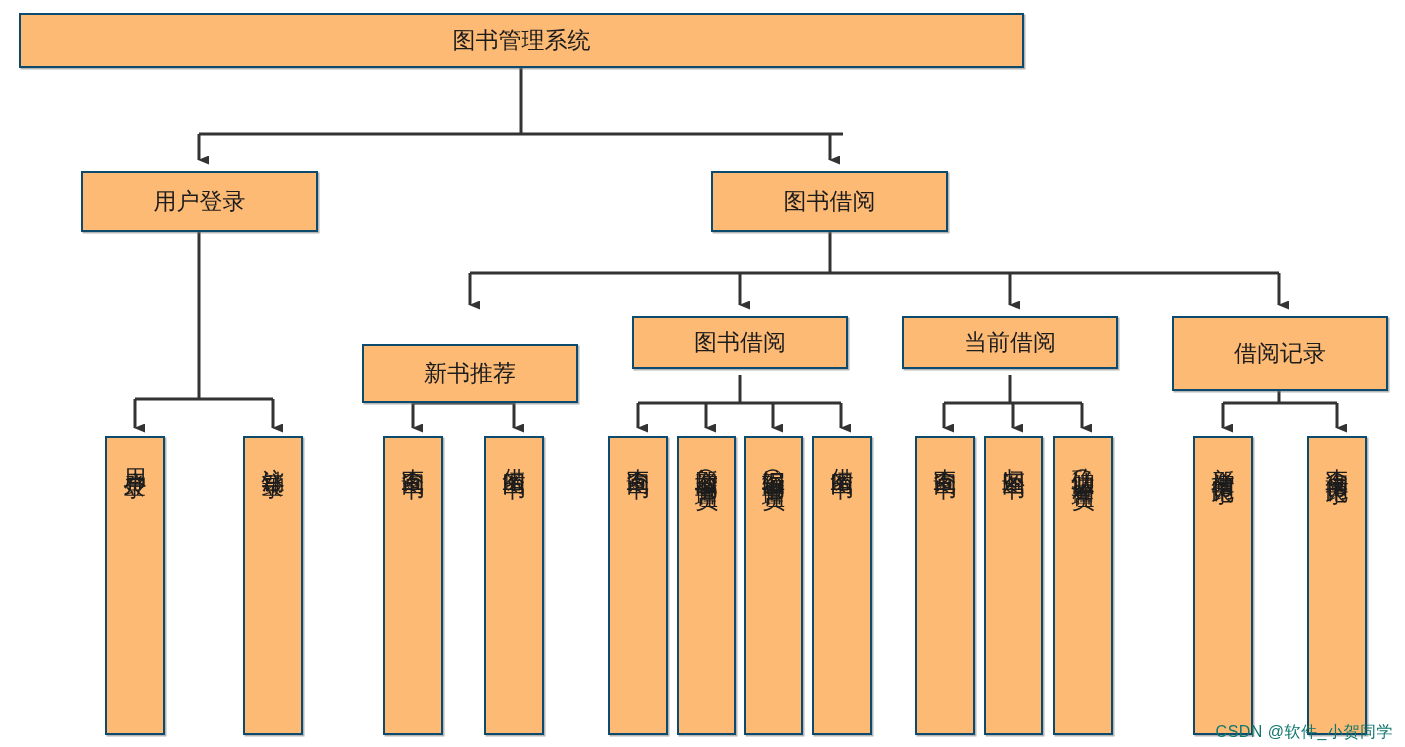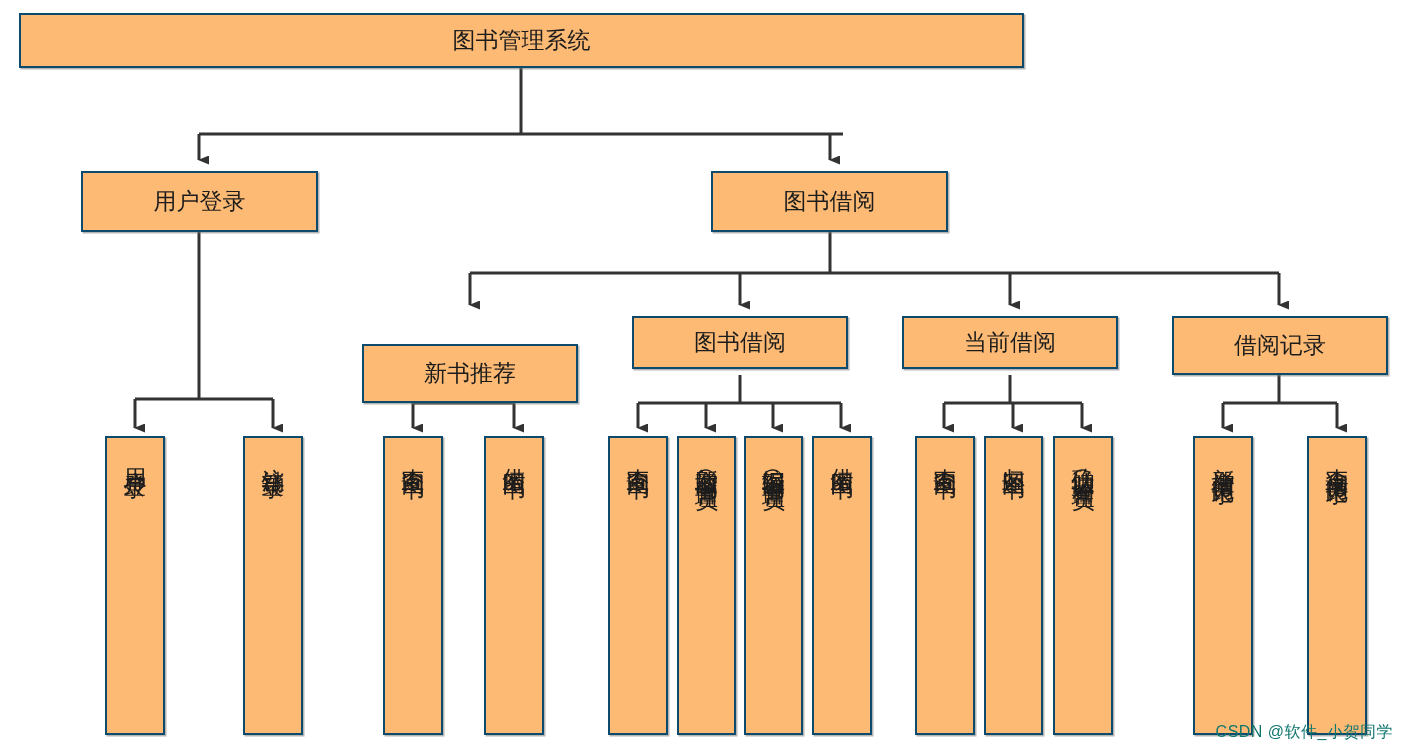--- a/index.html
+++ b/index.html
@@ -137,21 +137,21 @@
 
   <div class="node horizontal" style="left:362px; top:316px; width:216px; height:59px;margin-top:28px;">
     <span class="node-label">新书推荐</span>
   </div>
   <div class="node horizontal" style="left:632px; top:316px; width:216px; height:53px;">
     <span class="node-label">图书借阅</span>
   </div>
   <div class="node horizontal" style="left:902px; top:316px; width:216px; height:53px;">
     <span class="node-label">当前借阅</span>
   </div>
-  <div class="node horizontal" style="left:1172px; top:316px; width:216px; height:59px;">
+  <div class="node horizontal" style="left:1172px; top:316px; width:216px; height:75px;">
     <span class="node-label">借阅记录</span>
   </div>
 
   <div class="node vertical" style="left:105px; top:436px; width:60px; height:299px;">
     <span class="node-label">用户登录</span>
   </div>
   <div class="node vertical" style="left:243px; top:436px; width:60px; height:299px;">
     <span class="node-label">注销登录</span>
   </div>
 

